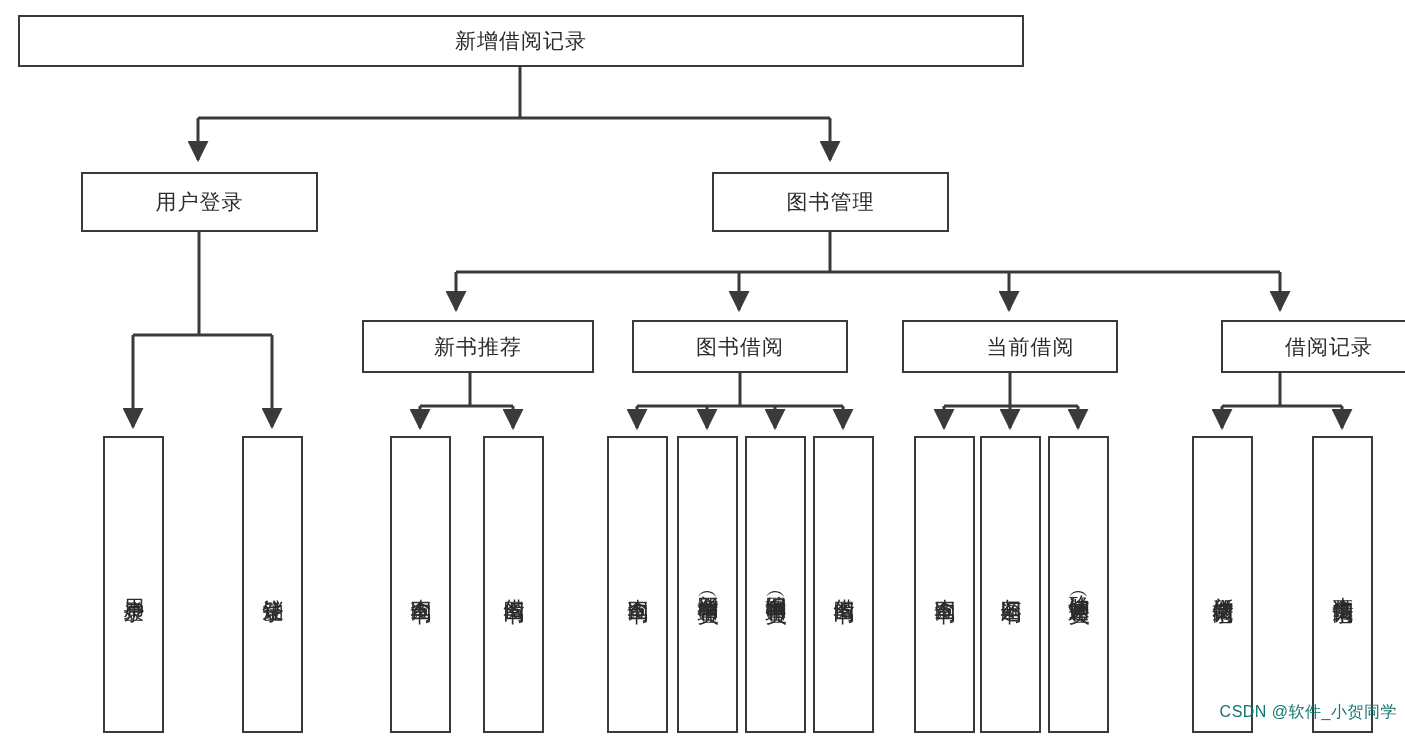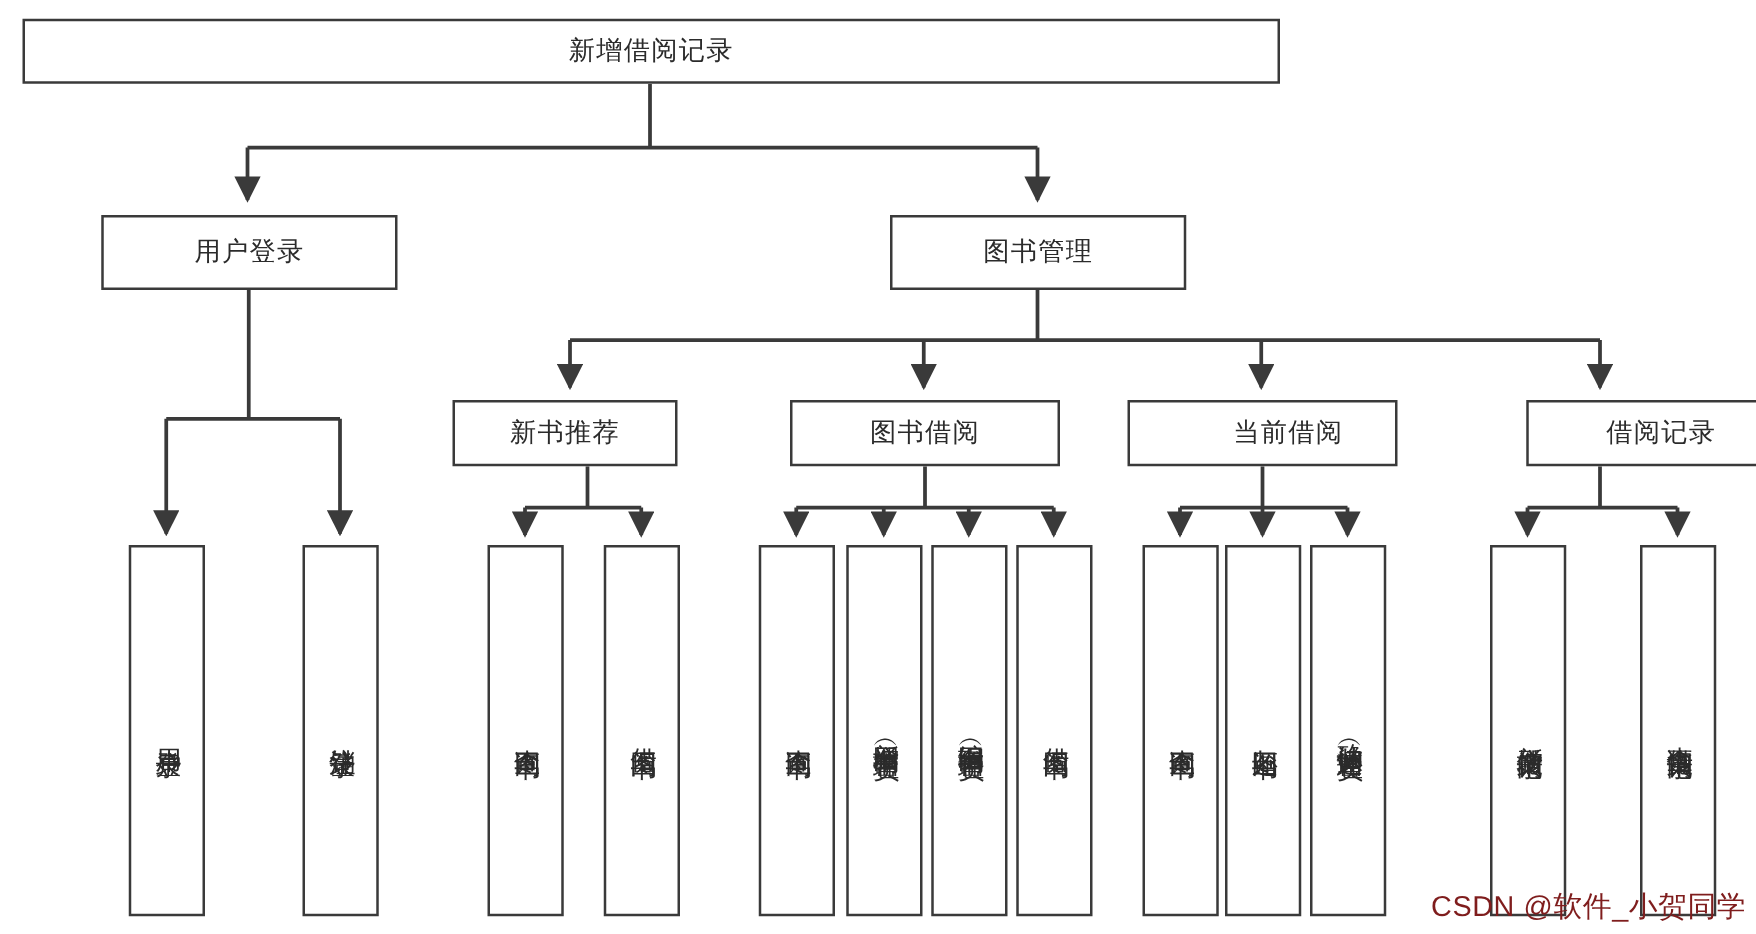--- a/index.html
+++ b/index.html
@@ -54,23 +54,23 @@
   }
   .node.vert .vtext {
     writing-mode: vertical-rl;
     text-orientation: upright;
     display: block;
     max-height: 100%;
   }
   .watermark {
     position: absolute;
     right: 8px;
-    bottom: 6px;
-    font-size: 23px;
-    color: #7f1d1d;
+    bottom: 24px;
+    font-size: 16px;
+    color: #0f766e;
     letter-spacing: 0.5px;
     z-index: 3;
     white-space: nowrap;
   }
 </style>
 </head>
 <body>
 
 <div id="canvas">
 
@@ -128,21 +128,21 @@
     <span>新增借阅记录</span>
   </div>
 
   <div class="node horiz" style="left:81px; top:172px; width:237px; height:60px;">
     <span>用户登录</span>
   </div>
   <div class="node horiz" style="left:712px; top:172px; width:237px; height:60px;">
     <span>图书管理</span>
   </div>
 
-  <div class="node horiz" style="left:362px; top:320px; width:180px; height:53px;">
+  <div class="node horiz" style="left:362px; top:320px; width:232px; height:53px;">
     <span>新书推荐</span>
   </div>
   <div class="node horiz" style="left:632px; top:320px; width:216px; height:53px;">
     <span>图书借阅</span>
   </div>
   <div class="node horiz" style="left:902px; top:320px; width:216px; height:53px;padding-left:41px;">
     <span>当前借阅</span>
   </div>
   <div class="node horiz" style="left:1221px; top:320px; width:216px; height:53px;">
     <span>借阅记录</span>

